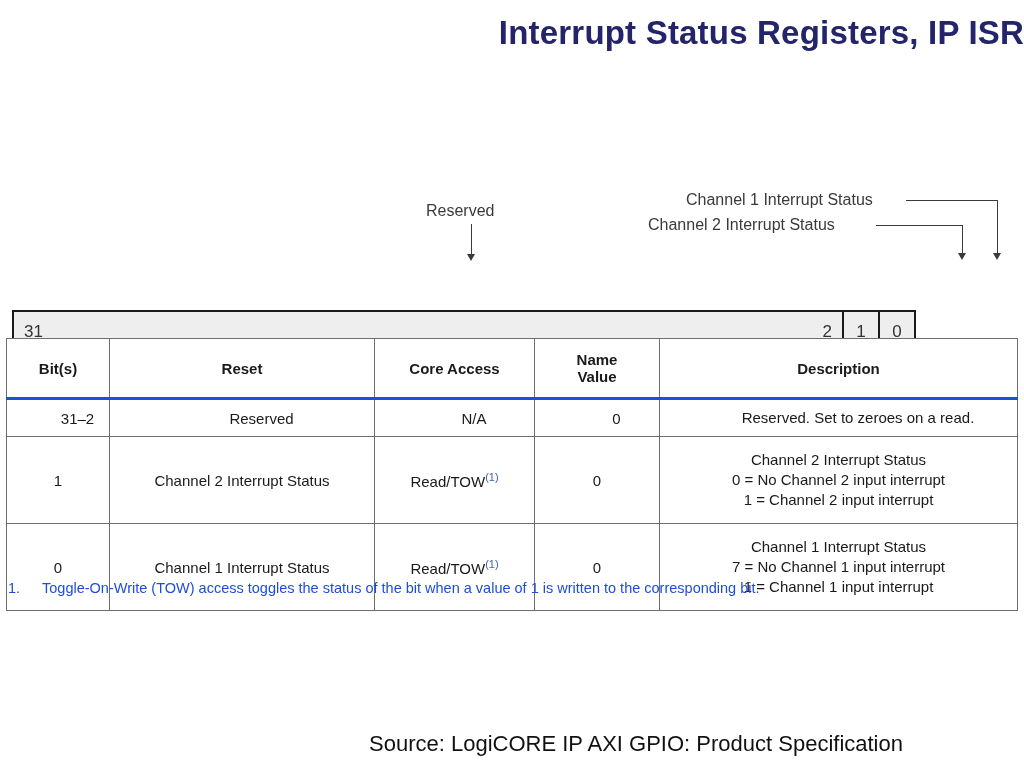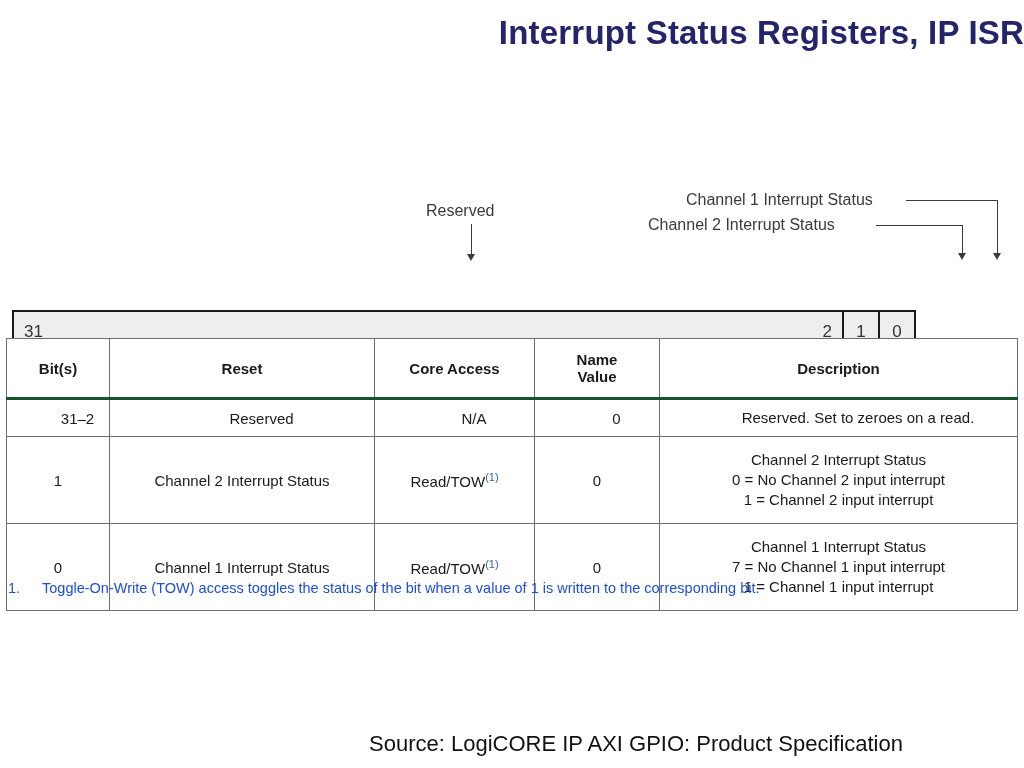--- a/index.html
+++ b/index.html
@@ -128,21 +128,21 @@
     border: 1px solid #6e6e6e;
     padding: 5px 8px;
     font-size: 15px;
     color: #1a1a1a;
     vertical-align: middle;
   }
   .reg-table thead th {
     font-weight: bold;
     text-align: center;
     height: 48px;
-    border-bottom: 3px solid #14532d;
+    border-bottom: 3px solid #1d4ed8;
   }
   .col-bits  { width: 86px; }
   .col-name  { width: 248px; }
   .col-core  { width: 143px; margin-left: 16px; }
   .col-reset { width: 108px; }
   .cell-center { text-align: center; }
   .cell-desc { text-align: center; line-height: 1.32; }
   .row-tall td { height: 76px; }
   .row-short td { height: 26px; padding-left: 47px; }
   sup.fn {

